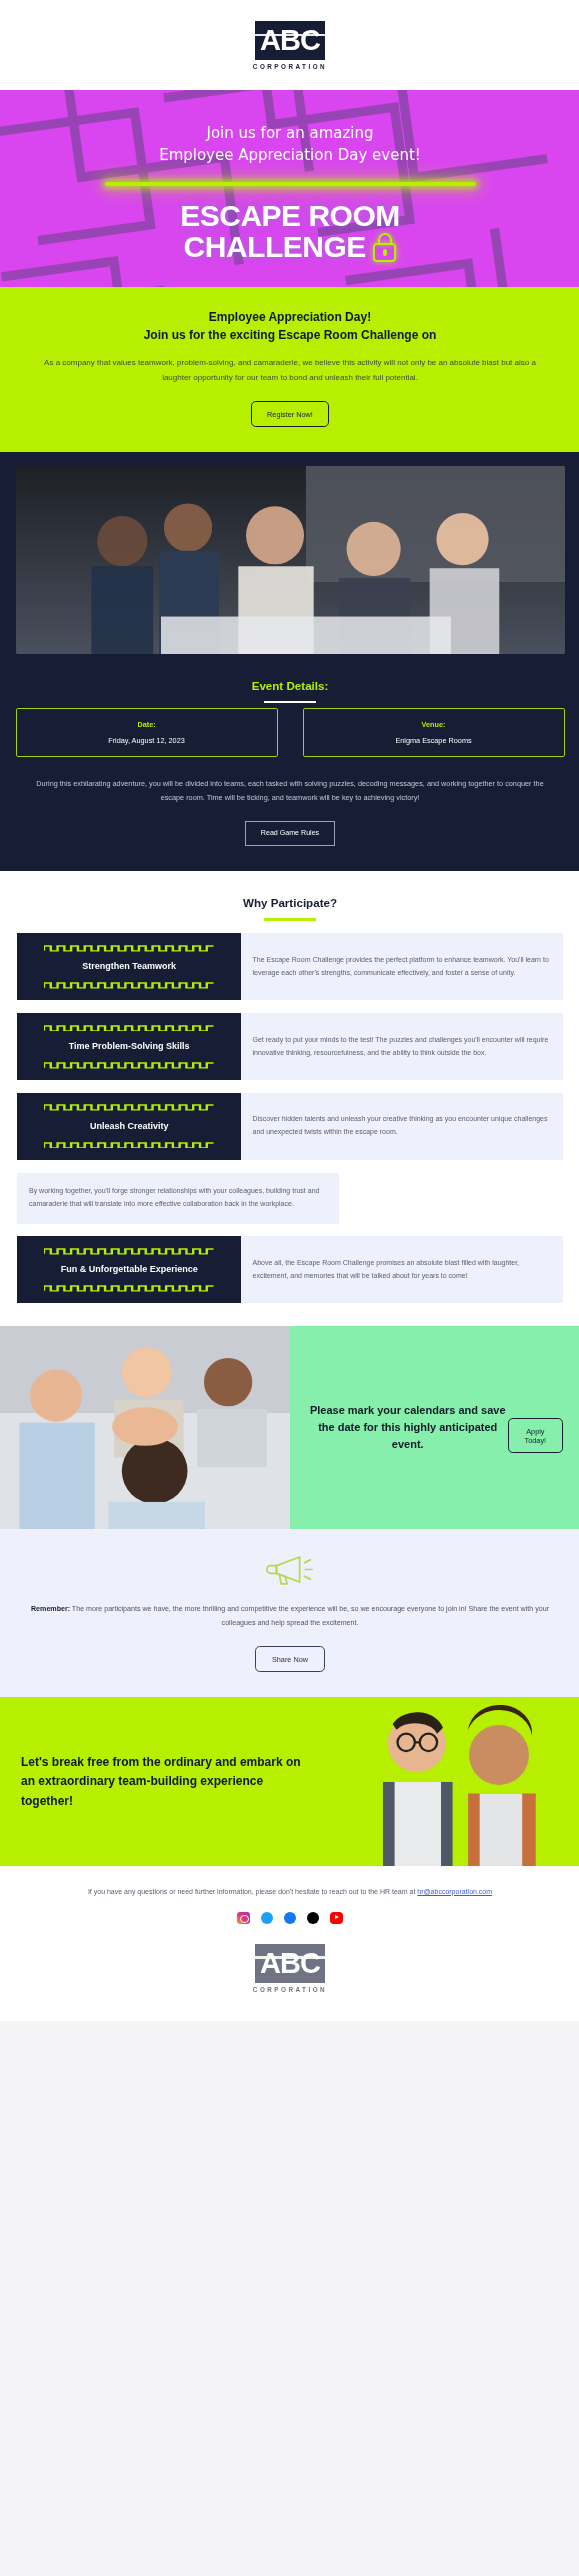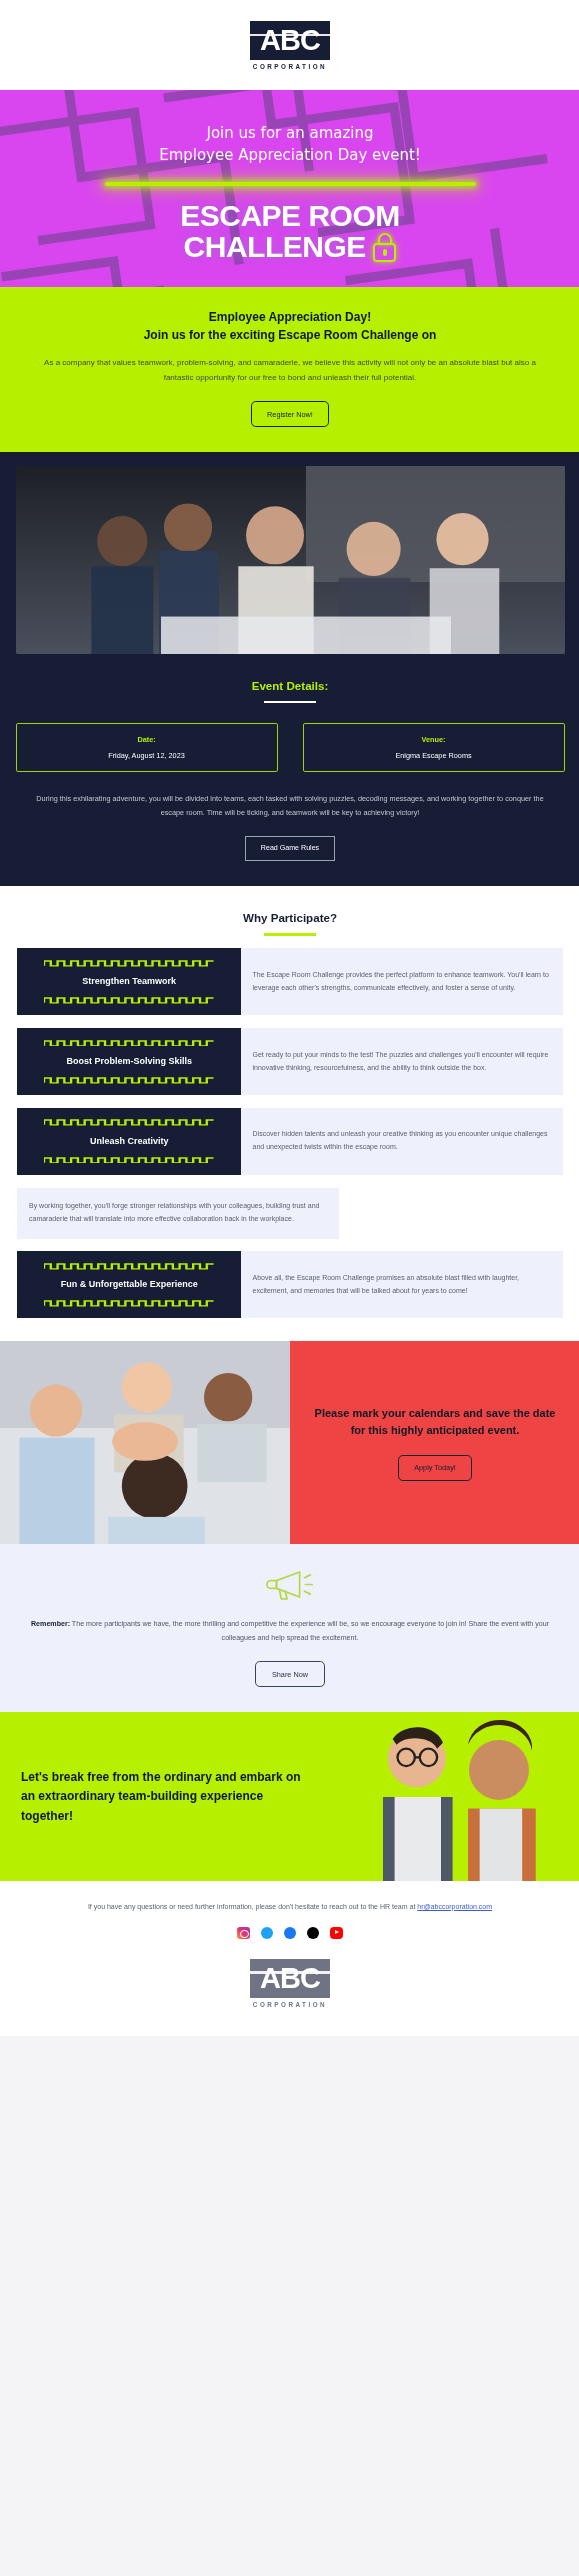--- a/index.html
+++ b/index.html
@@ -9,21 +9,21 @@
     font-family: "Liberation Sans", sans-serif;
     -webkit-font-smoothing: antialiased;
   }
   .email { width: 580px; margin: 0 auto; background: #ffffff; }
 
   
   .logo-bar { background:#ffffff; padding: 21px 0 17.4px; text-align:center; }
   .logo { display:inline-block; }
   .logo-mark {
     display:block; margin:0 auto;
-    width: 80px; height: 39px;
+    width: 70px; height: 39px;
     background: #161d34;
     color:#ffffff;
     font-weight:bold; font-size: 29px; line-height: 39px;
     letter-spacing: -1px;
     text-align:center;
     position: relative;
     font-family:"Liberation Sans", sans-serif;
   }
   .logo-mark:before{
     content:""; position:absolute; left:0; right:0; top:12.6px; height:2.9px; background:#ffffff; opacity:.9;
@@ -104,21 +104,21 @@
   
   .dark-block { background:#161d34; padding: 13.5px 15.5px 25px; }
   .hero-photo {
     width: 100%; height: 188px; border-radius: 1.9px; overflow:hidden; position:relative;
     background: linear-gradient(180deg,#2e3442 0%, #575d69 45%, #3d4350 100%);
   }
   .section-title-light {
     color:#b6f000; font-weight:bold; font-size: 11.6px; text-align:center; margin-top: 25px;
   }
   .title-rule { width: 52px; height: 2.9px; background:#ffffff; margin: 8.7px auto 0; }
-  .detail-row { display:flex; gap: 25px; margin-top: 20px; }
+  .detail-row { display:flex; gap: 25px; margin-top: 5px; }
   .detail-card {
     flex:1; border: 1.5px solid #9fd400; border-radius: 1.9px;
     padding: 10.6px 3.9px 11.6px; text-align:center;
   }
   .detail-label { color:#b6f000; font-weight:bold; font-size: 7.3px; }
   .detail-value { color:#ffffff; font-size: 7.3px; margin-top: 6.8px; }
   .dark-para {
     color:#c3c8d4; font-size: 7.3px; line-height: 1.95; text-align:center; margin-top: 19.3px;
     padding: 0 17.4px;
   }
@@ -149,22 +149,22 @@
   .feature-desc { color:#5a6170; font-size: 7px; line-height: 1.85; }
 
   
   .split { display:flex; }
   .split-photo {
     width: 50%; height: 203px;
     background: linear-gradient(155deg,#d8dbe0 0%, #a8acb4 40%, #7d838f 100%);
     position:relative; overflow:hidden;
   }
   .split-green {
-    width: 50%; background:#ef4444; padding: 25px 17.4px;
-    display:flex; flex-direction:column; align-items:center; justify-content:center; text-align:center;
+    width: 50%; background:#86efac; padding: 25px 17.4px;
+    display:flex; align-items:center; justify-content:center; text-align:center;
   }
   .split-head { color:#111827; font-weight:bold; font-size: 11px; line-height: 1.55; }
 
   
   .lav-block { background:#eef0fb; padding: 23px 29px 25px; text-align:center; }
   .megaphone { margin: 0 auto 15.5px; display:block; }
   .lav-text { color:#4e5564; font-size: 7.1px; line-height: 1.95; }
   .lav-text b { color:#161d34; }
 
   
@@ -239,21 +239,21 @@
         </div>
       </div>
     </div>
   </div>
 
   <div class="green-block">
     <div class="green-head">
       <div>Employee Appreciation Day!</div>
       <div>Join us for the exciting Escape Room Challenge on</div>
     </div>
-    <div class="green-body">As a company that values teamwork, problem-solving, and camaraderie, we believe this activity will not only be an absolute blast but also a fantastic opportunity for our free to bond and unleash their full potential.</div>
+    <div class="green-body">As a company that values teamwork, problem-solving, and camaraderie, we believe this activity will not only be an absolute blast but also a laughter opportunity for our team to bond and unleash their full potential.</div>
     <button class="btn">Register Now!</button>
   </div>
 
   <div class="dark-block">
     <div class="hero-photo">
       <svg viewBox="0 0 568 195" preserveAspectRatio="xMidYMid slice" style="width:100%;height:100%">
         <defs>
           <linearGradient id="rm" x1="0" y1="0" x2="0" y2="1">
             <stop offset="0" stop-color="#1d2026"></stop>
               <stop offset="1" stop-color="#4a505c"></stop>
@@ -319,21 +319,21 @@
       <div class="feature-right">
         <div class="feature-desc">The Escape Room Challenge provides the perfect platform to enhance teamwork. You'll learn to leverage each other's strengths, communicate effectively, and foster a sense of unity.</div>
       </div>
     </div>
 
     <div class="feature">
       <div class="feature-left">
         <svg class="zig" viewBox="0 0 100 7" preserveAspectRatio="none">
             <path d="M0 6 V1 H4 V6 H8 V1 H12 V6 H16 V1 H20 V6 H24 V1 H28 V6 H32 V1 H36 V6 H40 V1 H44 V6 H48 V1 H52 V6 H56 V1 H60 V6 H64 V1 H68 V6 H72 V1 H76 V6 H80 V1 H84 V6 H88 V1 H92 V6 H96 V1 H100" fill="none" stroke="#b6f000" stroke-width="1.4"></path>
           </svg>
-        <div class="feature-title">Boost Problem-Solving Skills</div>
+        <div class="feature-title">Time Problem-Solving Skills</div>
         <svg class="zig" viewBox="0 0 100 7" preserveAspectRatio="none">
             <path d="M0 6 V1 H4 V6 H8 V1 H12 V6 H16 V1 H20 V6 H24 V1 H28 V6 H32 V1 H36 V6 H40 V1 H44 V6 H48 V1 H52 V6 H56 V1 H60 V6 H64 V1 H68 V6 H72 V1 H76 V6 H80 V1 H84 V6 H88 V1 H92 V6 H96 V1 H100" fill="none" stroke="#b6f000" stroke-width="1.4"></path>
           </svg>
       </div>
       <div class="feature-right">
         <div class="feature-desc">Get ready to put your minds to the test! The puzzles and challenges you'll encounter will require innovative thinking, resourcefulness, and the ability to think outside the box.</div>
       </div>
     </div>
 
     <div class="feature">

